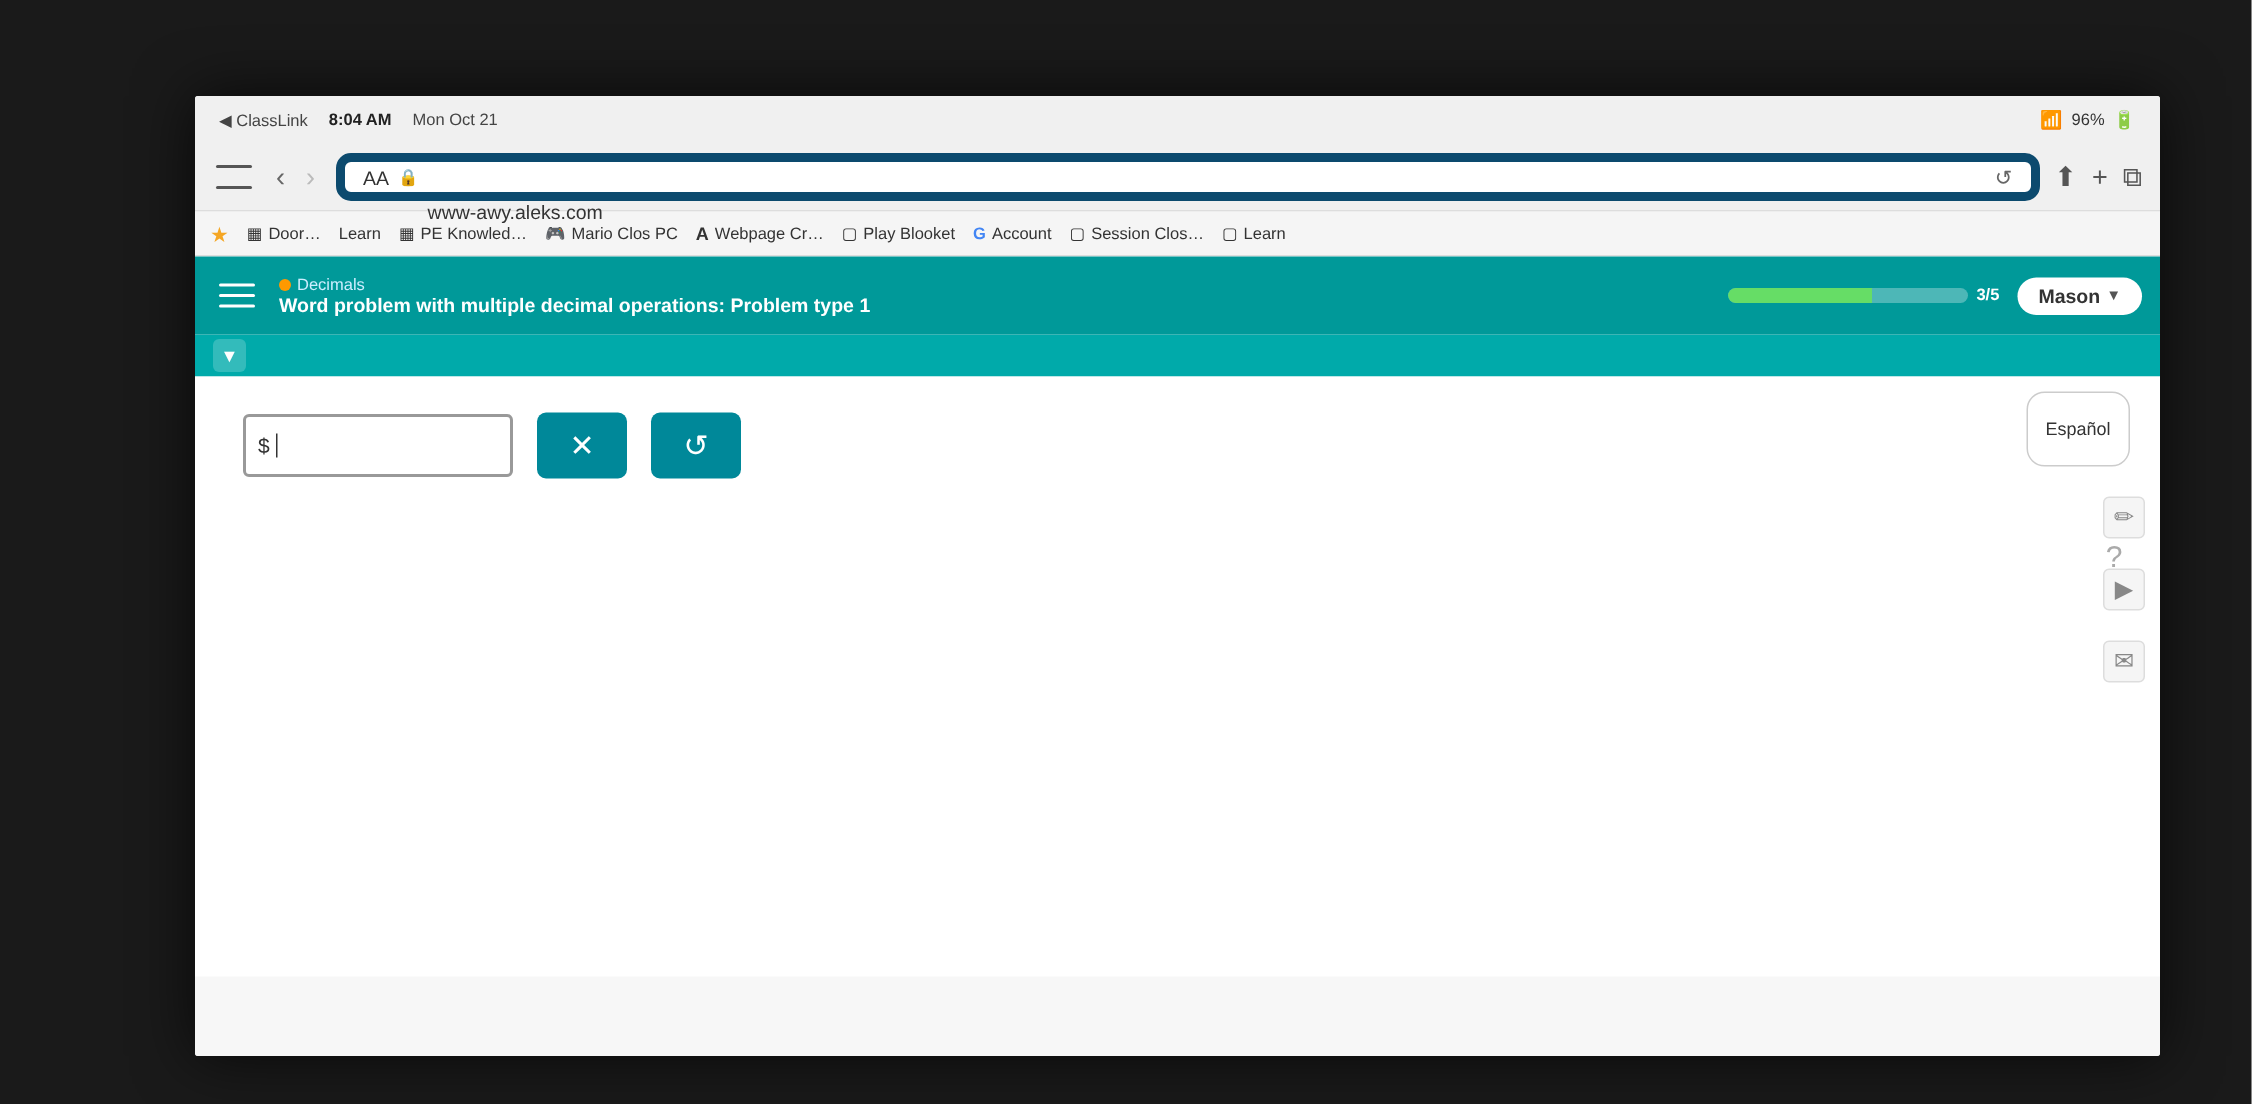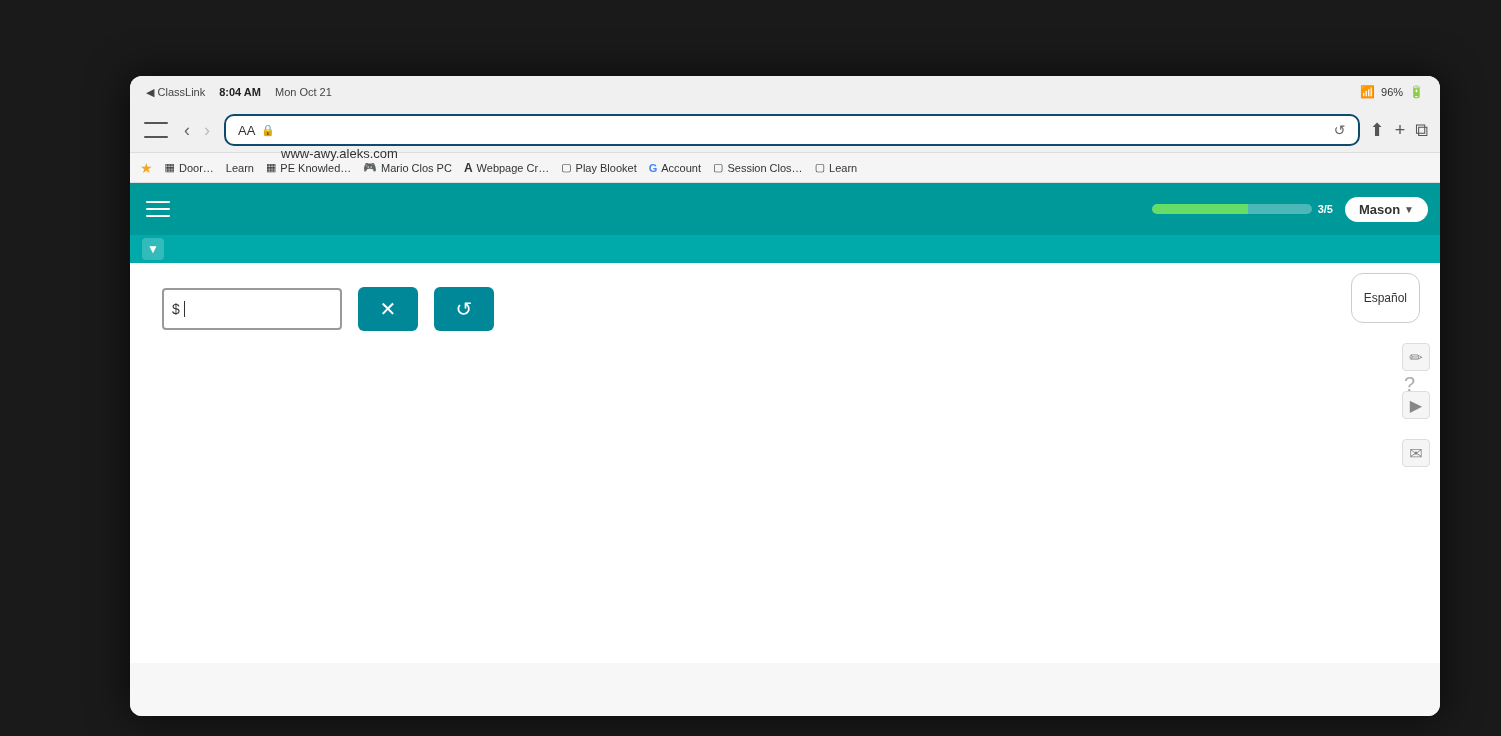--- a/index.html
+++ b/index.html
@@ -8,25 +8,25 @@
       height: 736px;
       background: #1a1a1a;
       font-family: -apple-system, BlinkMacSystemFont, 'Helvetica Neue', Arial, sans-serif;
       overflow: hidden;
     }
 
     
     .ipad-frame {
       position: absolute;
       left: 130px;
-      top: 76px;
+      top: 64px;
       width: 1310px;
       height: 640px;
       background: #f0f0f0;
-      border-radius: 12px;
+      border-radius: 2px;
       overflow: hidden;
       box-shadow: 0 0 40px rgba(0,0,0,0.7);
     }
 
     
     .status-bar {
       background: #f0f0f0;
       height: 32px;
       display: flex;
       align-items: center;
@@ -81,21 +81,21 @@
     .sidebar-icon span {
       display: block;
       height: 2px;
       background: #555;
       border-radius: 1px;
     }
 
     .address-bar {
       flex: 1;
       background: white;
-      border: 2px solid #0c4a6e;
+      border: 6px solid #0c4a6e;
       border-radius: 10px;
       height: 32px;
       display: flex;
       align-items: center;
       padding: 0 12px;
       gap: 6px;
       font-size: 13px;
     }
     .address-bar .aa-text {
       font-size: 13px;
@@ -482,20 +482,25 @@
   <div class="aleks-app">
 
     <div class="aleks-header">
       <div class="aleks-menu-btn">
         <span></span>
           <span></span>
           <span></span>
       </div>
 
       <div class="aleks-topic-info">
+        <div class="aleks-topic-breadcrumb">
+          <span class="orange-dot"></span>
+          <span>Decimals</span>
+        </div>
+        <div class="aleks-topic-title">Word problem with multiple decimal operations: Problem type 1</div>
       </div>
 
       <div class="aleks-header-right">
 
         <div class="progress-container">
           <div class="progress-bar-track">
             <div class="progress-bar-filled"></div>
           </div>
           <span class="progress-count">3/5</span>
         </div>

